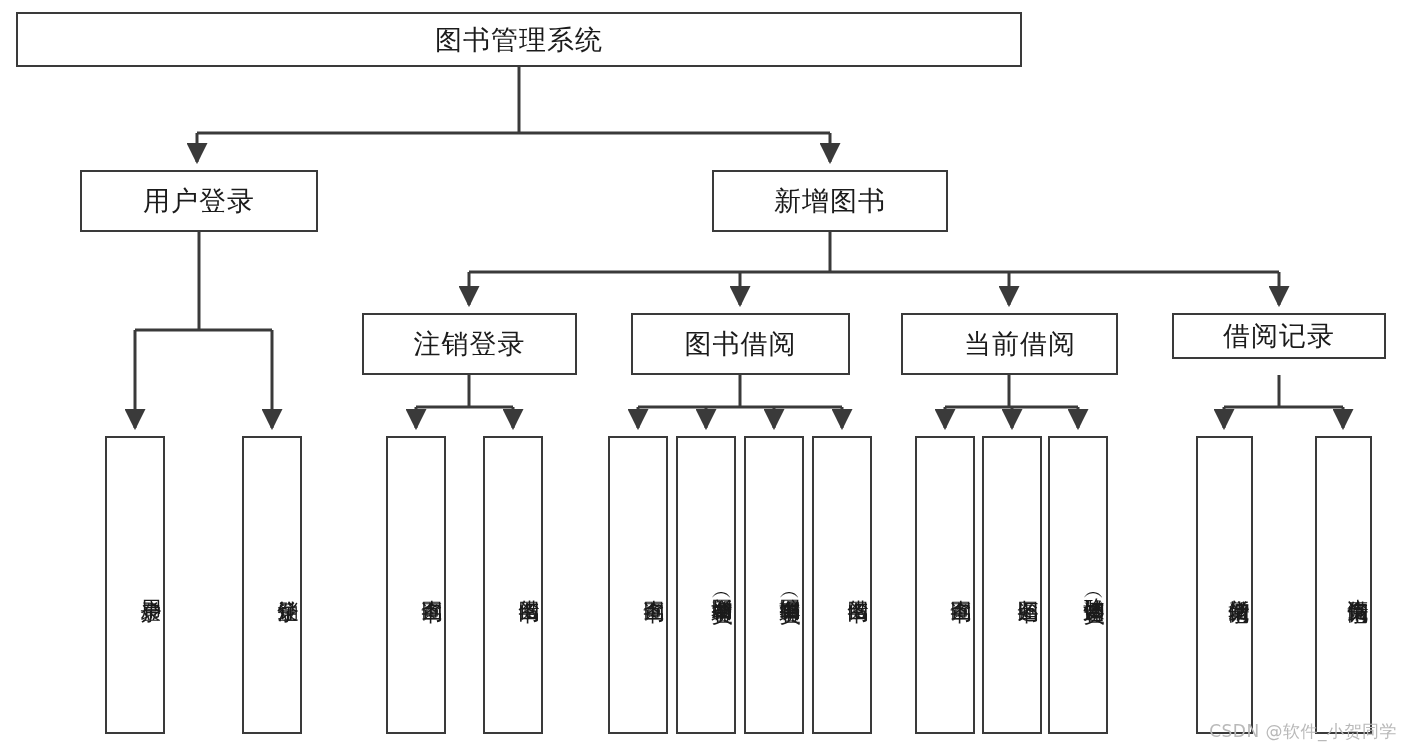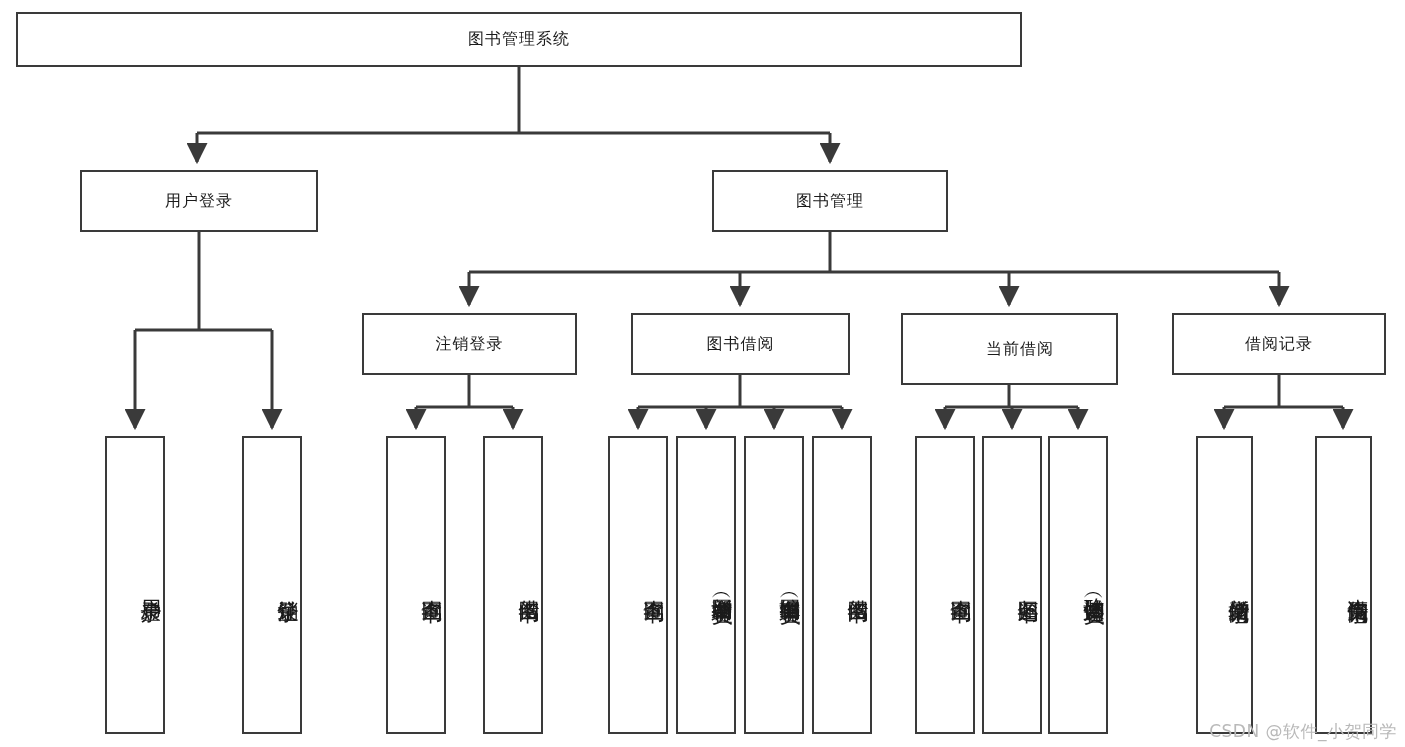--- a/index.html
+++ b/index.html
@@ -30,21 +30,21 @@
     position: absolute;
     box-sizing: border-box;
     border: 2.5px solid #3a3a3a;
     background: #ffffff;
     display: flex;
     align-items: center;
     justify-content: center;
     color: #1b1b1b;
   }
   .node.horiz {
-    font-size: 16px;
+    font-size: 27px;
     letter-spacing: 1px;
     align-items: center;
   }
   .node.vert {
     writing-mode: vertical-rl;
     text-orientation: upright;
     font-size: 21px;
     line-height: 1.18;
     padding-top: 10px;
     padding-bottom: 10px;
@@ -128,33 +128,33 @@
   </svg>
 
   <div class="node horiz" style="left:16px; top:12px; width:1006px; height:55px;">
     <span class="label">图书管理系统</span>
   </div>
 
   <div class="node horiz" style="left:80px; top:170px; width:238px; height:62px;">
     <span class="label">用户登录</span>
   </div>
   <div class="node horiz" style="left:712px; top:170px; width:236px; height:62px;">
-    <span class="label">图书管理</span>
+    <span class="label">新增图书</span>
   </div>
 
   <div class="node horiz" style="left:362px; top:313px; width:215px; height:62px;">
     <span class="label">注销登录</span>
   </div>
   <div class="node horiz" style="left:631px; top:313px; width:219px; height:62px;">
     <span class="label">图书借阅</span>
   </div>
-  <div class="node horiz" style="left:901px; top:313px; width:217px; height:72px;padding-left:21px;">
+  <div class="node horiz" style="left:901px; top:313px; width:217px; height:62px;padding-left:21px;">
     <span class="label">当前借阅</span>
   </div>
-  <div class="node horiz" style="left:1172px; top:313px; width:214px; height:62px;">
+  <div class="node horiz" style="left:1172px; top:313px; width:214px; height:46px;">
     <span class="label">借阅记录</span>
   </div>
 
   <div class="node vert" style="left:105px; top:436px; width:60px; height:298px;">
     <span class="label">用户登录</span>
   </div>
   <div class="node vert" style="left:242px; top:436px; width:60px; height:298px;">
     <span class="label">注销登录</span>
   </div>
 

